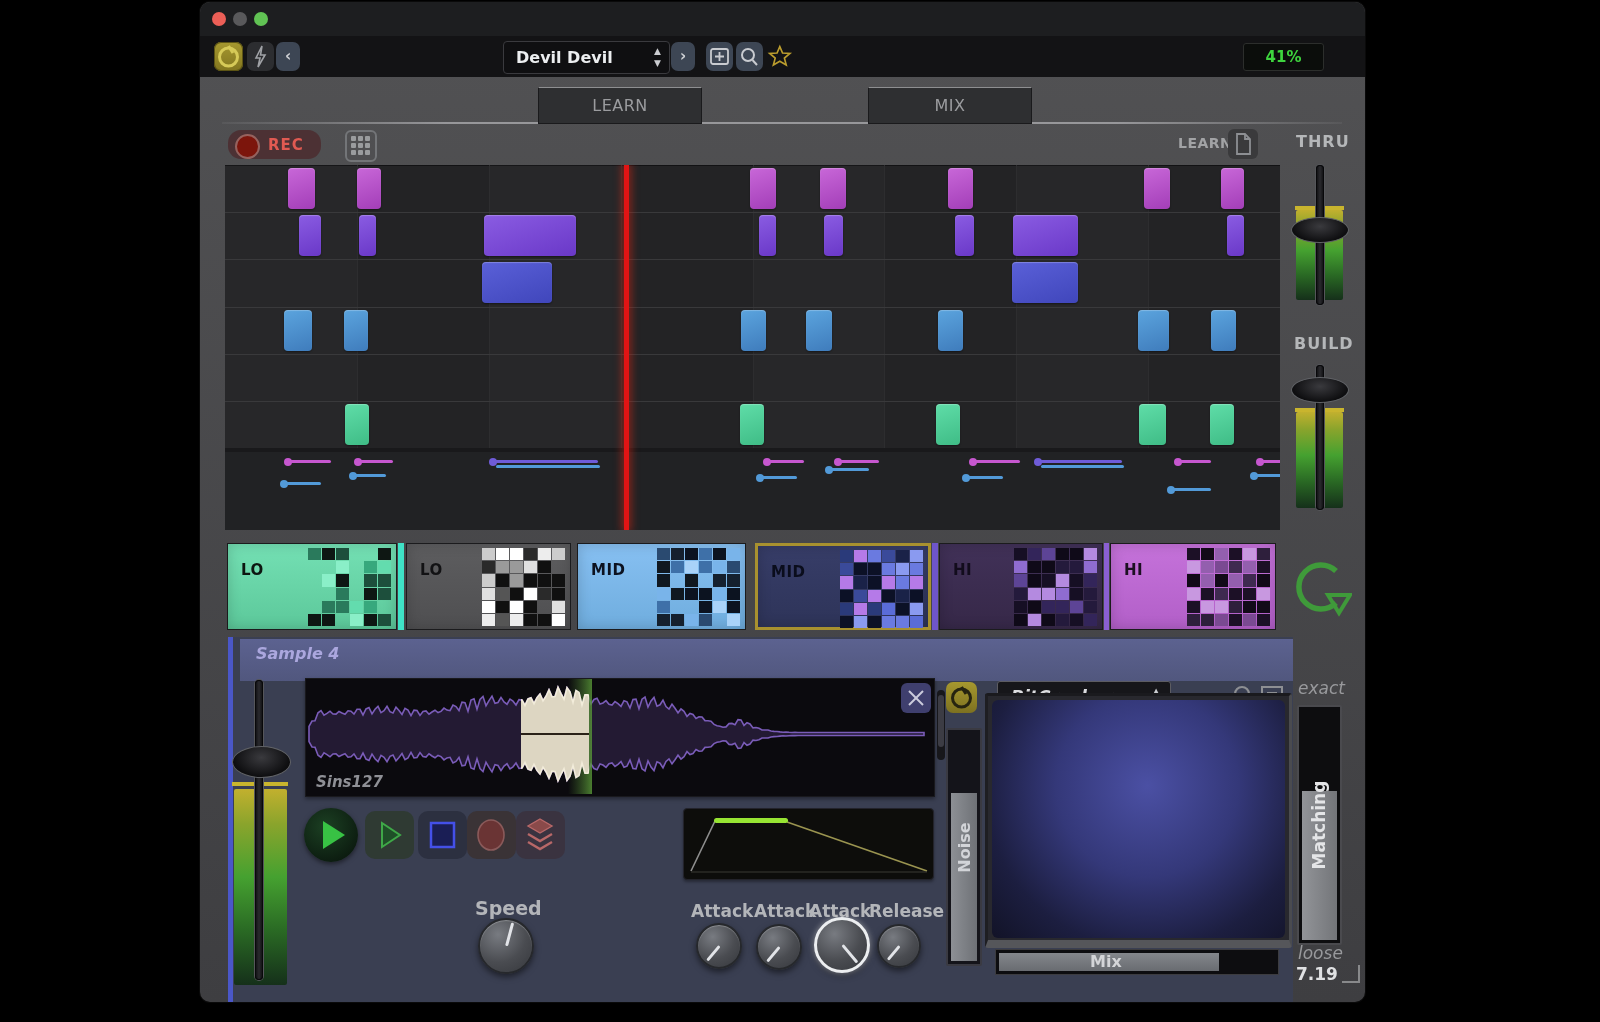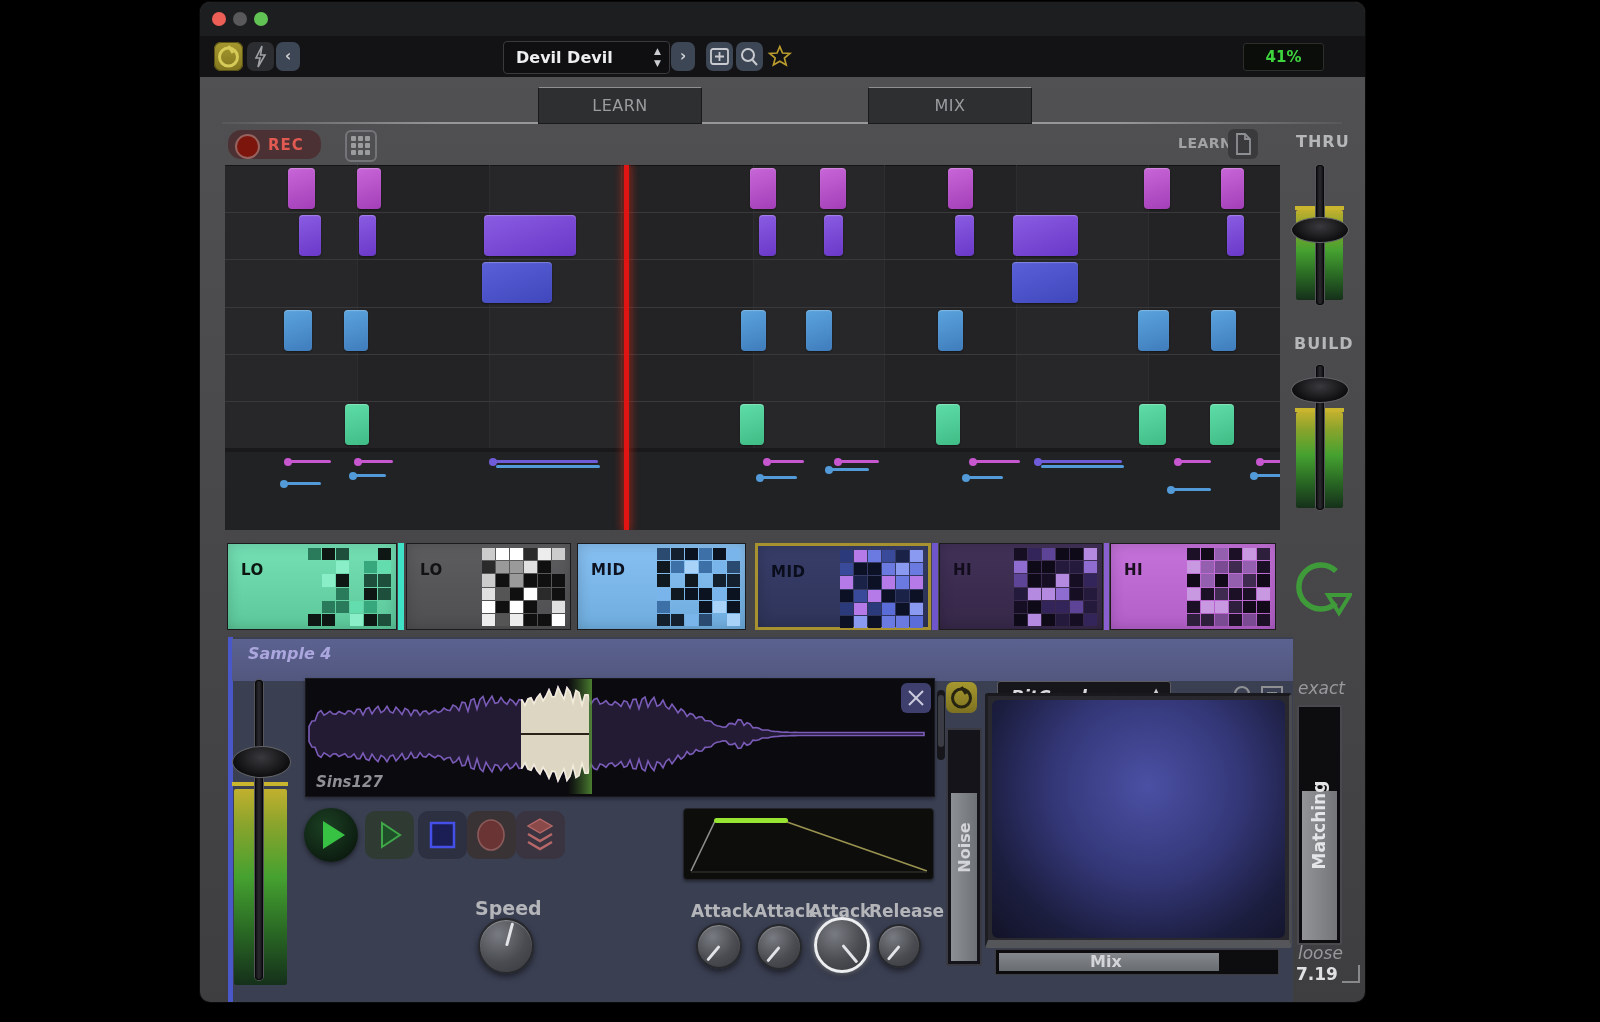--- a/index.html
+++ b/index.html
@@ -54,21 +54,21 @@
   
   #pads{position:absolute;left:25px;top:466px;width:1055px;height:87px}
   .pad{position:absolute;top:0;height:87px;box-sizing:border-box;border:1px solid #1b1b1d;box-shadow:inset 0 0 14px rgba(0,0,0,.18)}
   .pad.sel{border:3px solid #a8912f}
   .pad .lbl{position:absolute;left:13px;top:17px;font-size:15px;font-weight:bold;letter-spacing:.5px}
   .mosaic{position:absolute;right:5px;top:4px;width:83px;height:78px;display:grid;grid-template-columns:repeat(6,1fr);grid-template-rows:repeat(6,1fr);gap:1px}
   .padsep{position:absolute;top:0;height:87px}
   
   #spanel{position:absolute;left:28px;top:560px;width:1065px;height:365px;background:#3a3f52;overflow:hidden}
   .sp-stripe{position:absolute;left:0;top:0;width:5px;height:100%;background:#4a57c8}
-  .sp-head{position:absolute;left:4px;top:2px;width:100%;height:42px;background:linear-gradient(#5c6290,#51577e)}
+  .sp-head{position:absolute;left:12px;top:2px;width:100%;height:42px;background:linear-gradient(#5c6290,#51577e)}
   .sp-head span{position:absolute;left:16px;top:5px;color:#aba7de;font-size:16px;font-weight:bold;font-style:italic}
   .fader-rod{position:absolute;width:8px;background:linear-gradient(90deg,#0c0c0e,#2a2a2e,#0c0c0e);border-radius:4px;box-shadow:inset 0 0 0 1px #08080a,0 0 0 1px #55565a}
   .fader-knob{position:absolute;background:radial-gradient(ellipse at 50% 35%,#3a3a3e,#0e0e10 70%);border:1px solid #606266;border-radius:50%;z-index:3}
   .meter{position:absolute;background:linear-gradient(#c2b02e,#8aa42c 18%,#45a130 45%,#2a6a24 72%,#15301a);border-radius:2px}
   .yline{position:absolute;height:4px;background:#c9b52e}
   #wavebox{position:absolute;left:77px;top:41px;width:628px;height:117px;background:#0b0a0e;border:1px solid #19191d;box-shadow:0 2px 4px rgba(0,0,0,.4)}
   #wavename{position:absolute;left:10px;bottom:5px;color:#8f9096;font-size:15px;font-weight:bold;font-style:italic}
   .closebtn{position:absolute;left:673px;top:46px;width:30px;height:30px;background:#3f3f6e;border-radius:6px;z-index:4}
   .closebtn svg{margin:6px}
   .wscroll{position:absolute;left:709px;top:53px;width:8px;height:70px;background:#17171b;border-radius:4px}

